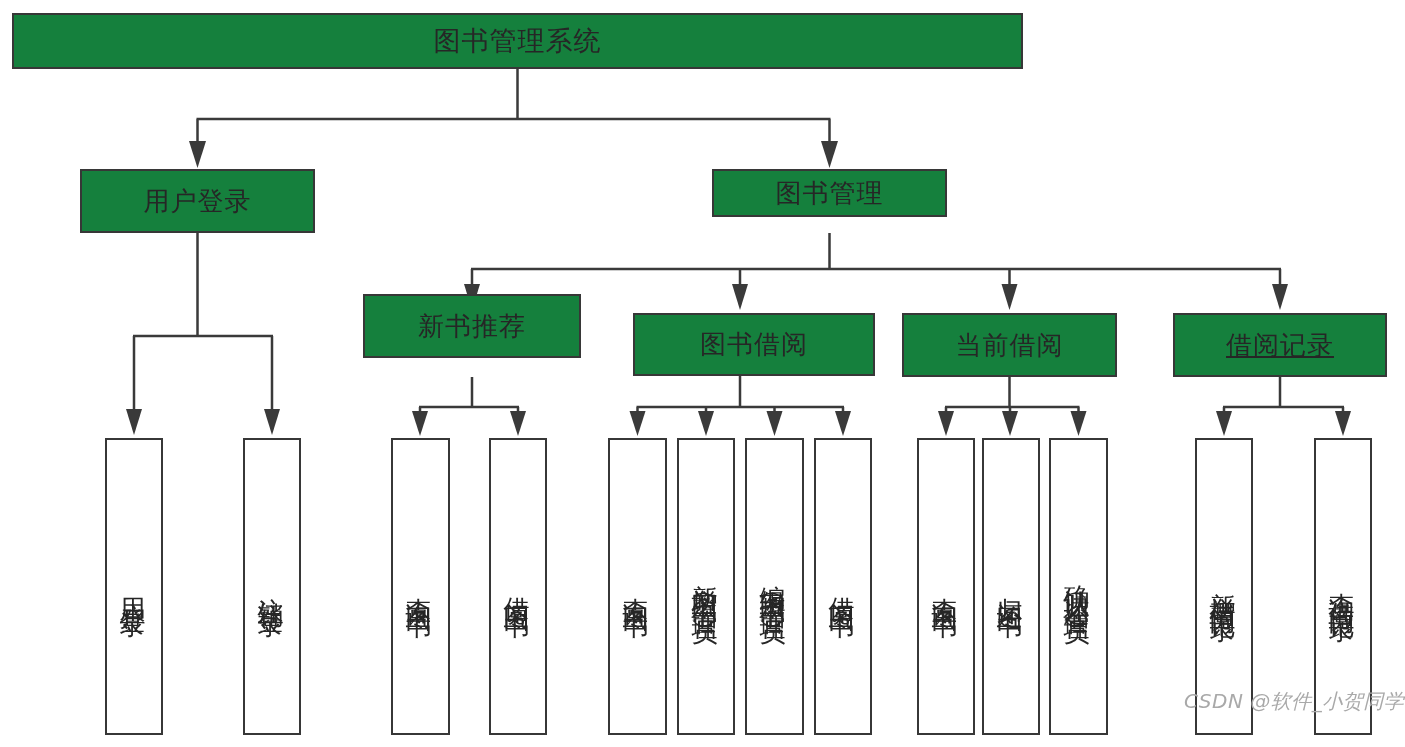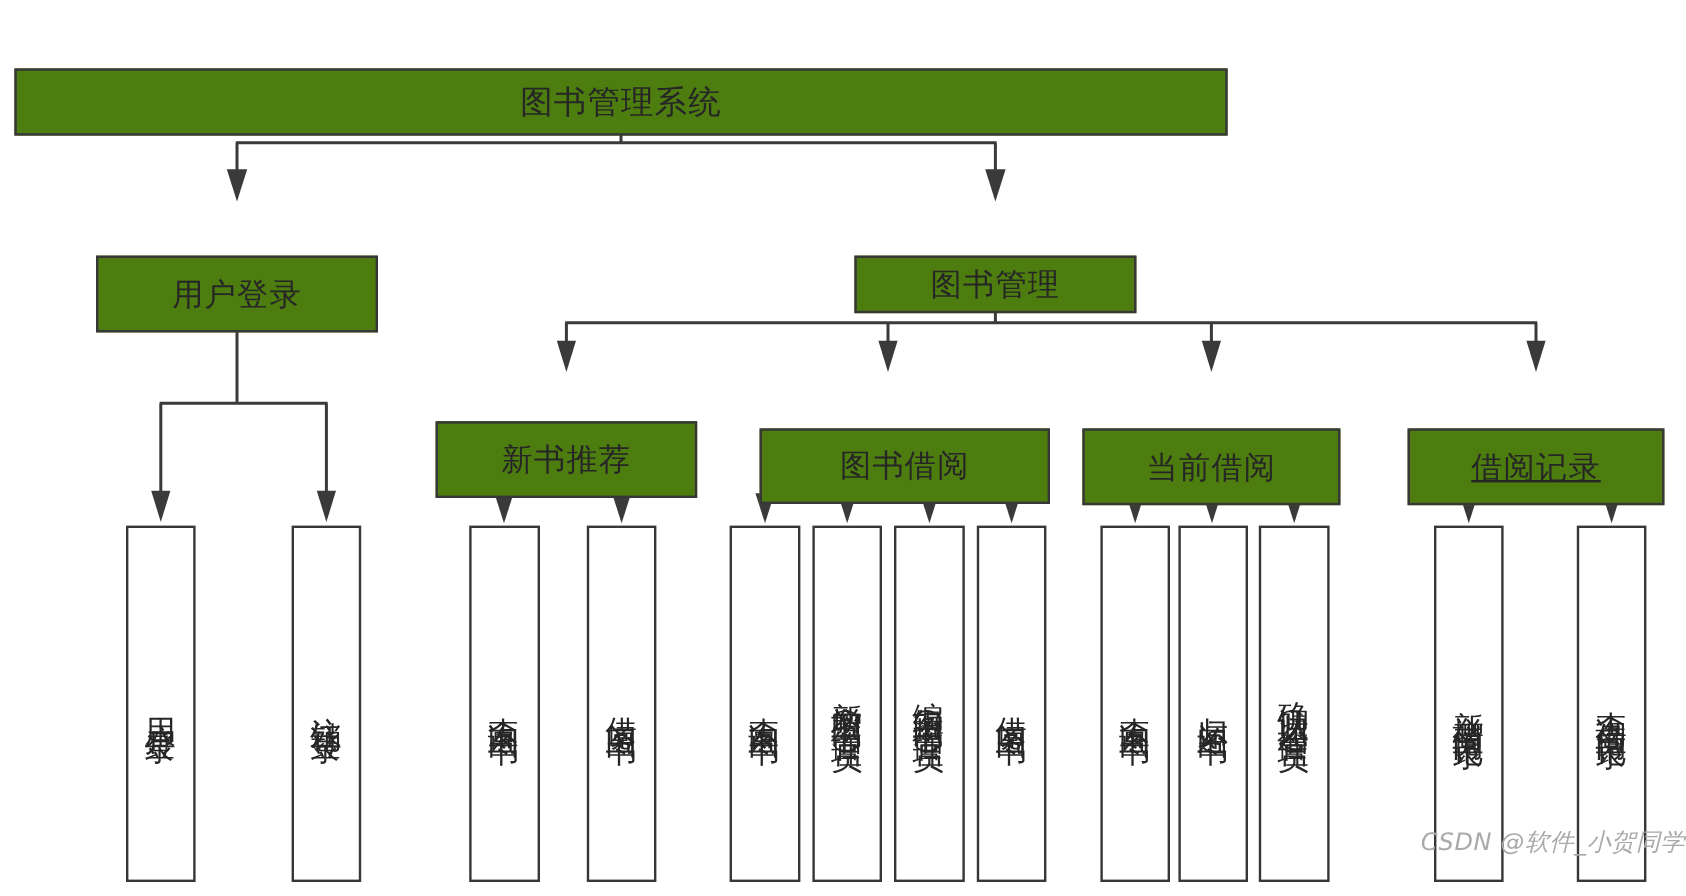--- a/index.html
+++ b/index.html
@@ -8,26 +8,25 @@
     width:1405px;height:747px;
     background:#ffffff;
     overflow:hidden;
     font-family:"DejaVu Sans","Liberation Sans",sans-serif;
     color:#262626;
   }
   #wires{position:absolute;left:0;top:0;z-index:1;}
   .hbox{
     position:absolute;z-index:2;
     box-sizing:border-box;
-    background:#4d7c0f;
+    background:#15803d;
     border:2.5px solid #373737;
     display:flex;align-items:center;justify-content:center;
     font-size:26px;letter-spacing:1px;
     white-space:nowrap;
-    margin-top:44px;
   }
   .root-box{font-size:27px;}
   .vbox{
     position:absolute;z-index:2;
     box-sizing:border-box;
     top:438px;height:297px;width:58px;
     background:#ffffff;
     border:2.5px solid #373737;
     writing-mode:vertical-lr;
     text-orientation:mixed;
@@ -97,21 +96,21 @@
     </g>
     <polygon fill="#3a3a3a" points="1216,411 1232,411 1224,436"></polygon>
     <polygon fill="#3a3a3a" points="1335,411 1351,411 1343,436"></polygon>
   </svg>
 
   <div class="hbox root-box" style="left:12px;top:13px;width:1011px;height:56px;">图书管理系统</div>
 
   <div class="hbox" style="left:80px;top:169px;width:235px;height:64px;">用户登录</div>
   <div class="hbox" style="left:712px;top:169px;width:235px;height:48px;">图书管理</div>
 
-  <div class="hbox" style="left:363px;top:307px;width:218px;height:64px;">新书推荐</div>
+  <div class="hbox" style="left:363px;top:294px;width:218px;height:64px;">新书推荐</div>
   <div class="hbox" style="left:633px;top:313px;width:242px;height:63px;">图书借阅</div>
   <div class="hbox" style="left:902px;top:313px;width:215px;height:64px;">当前借阅</div>
   <div class="hbox" style="left:1173px;top:313px;width:214px;height:64px;text-decoration:underline;">借阅记录</div>
 
   <div class="vbox" style="left:105px;">用户登录</div>
   <div class="vbox" style="left:243px;">注销登录</div>
 
   <div class="vbox" style="left:391px;width:59px;">查询图书</div>
   <div class="vbox" style="left:489px;">借阅图书</div>
 

